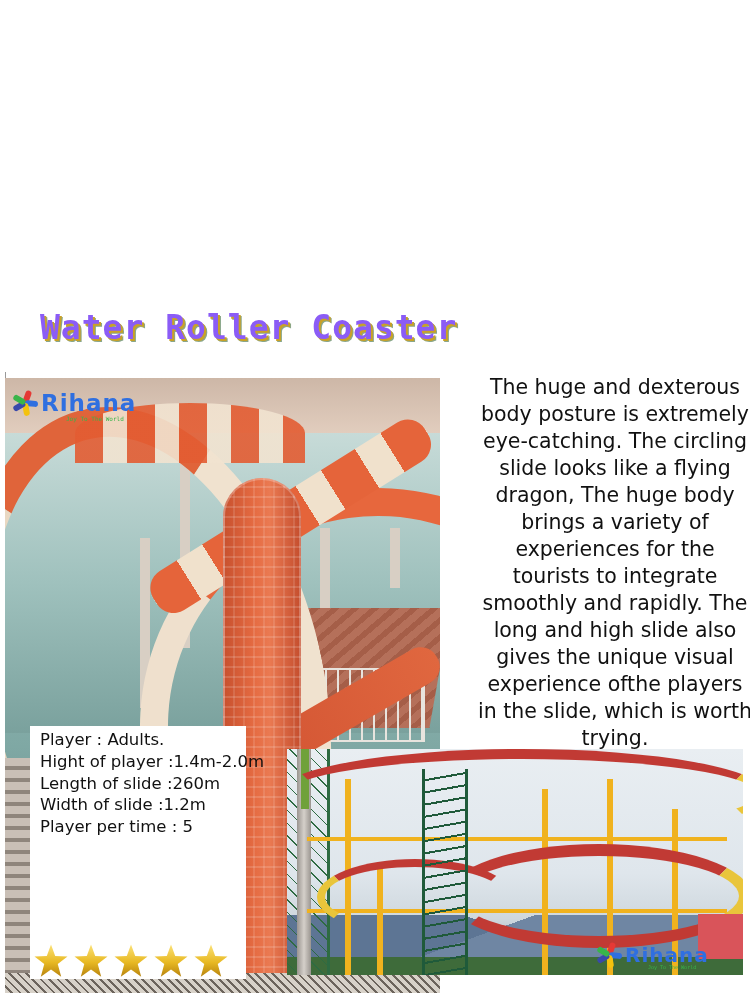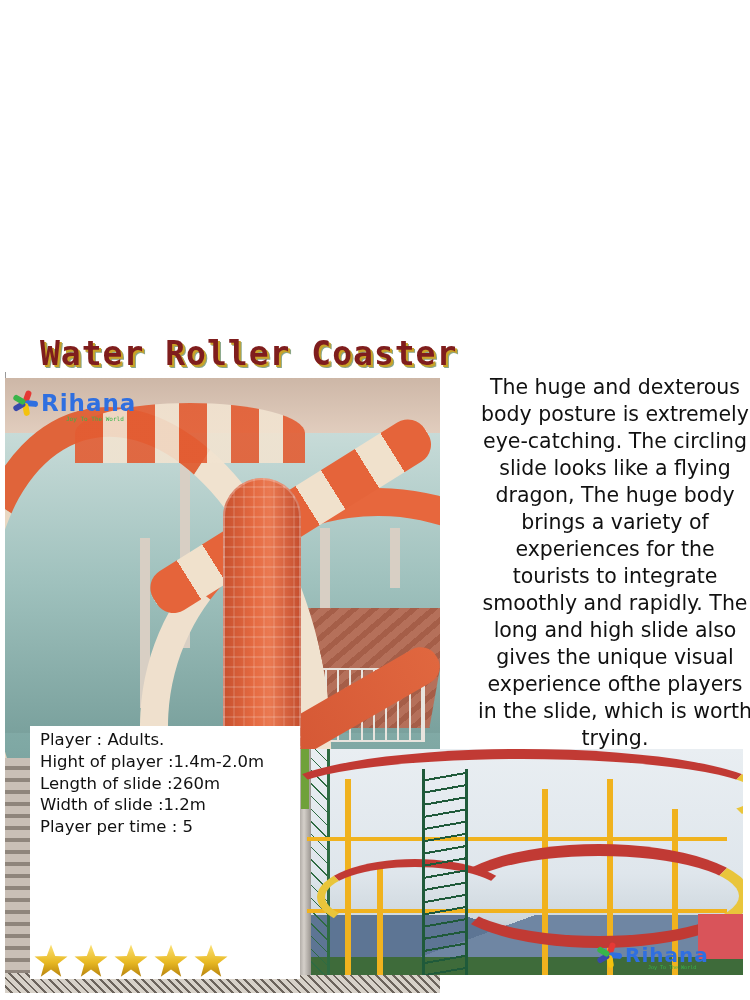--- a/index.html
+++ b/index.html
@@ -1,24 +1,24 @@
 <!DOCTYPE html>
 <html><head>
   <meta charset="utf-8">
   <style>
     html, body { margin: 0; padding: 0; }
     body {
       width: 750px; height: 1000px; background: #ffffff; position: relative; overflow: hidden;
       font-family: "DejaVu Sans", "Liberation Sans", sans-serif;
     }
     .title {
-      position: absolute; left: 40px; top: 334px;
+      position: absolute; left: 40px; top: 308px;
       font-family: "DejaVu Sans Mono", "Liberation Mono", monospace;
       font-size: 33px; font-weight: bold; letter-spacing: 1px;
-      color: #7f1d1d;
+      color: #8b5cf6;
       text-shadow: 2px 2px 0 #c9a227, 3px 3px 0 #8aa78a;
       white-space: nowrap;
     }
     .left-border { position: absolute; left: 5px; top: 372px; width: 1px; height: 10px; background: #999; }
 
     
     .photo1 {
       position: absolute; left: 5px; top: 378px; width: 435px; height: 615px; overflow: hidden;
       background: linear-gradient(180deg, #d9c4b4 0%, #e5cfc0 8%, #b9d3d0 14%, #8fb5b0 40%, #7fa8a4 60%, #6b8f8d 80%, #8a7a70 100%);
     }
@@ -54,21 +54,21 @@
     .logo1 .word { font-size: 23px; margin-left: 3px; }
     .logo1 .tag { left: 54px; top: 25px; font-size: 6px; }
 
     .desc {
       position: absolute; left: 452px; top: 374px; width: 278px;
       font-family: "DejaVu Sans", "Liberation Sans", sans-serif;
       font-size: 20.5px; line-height: 27px; color: #111; text-align: center; margin-left: 24px;
     }
 
     .specs {
-      position: absolute; left: 30px; top: 726px; width: 270px; height: 253px; background: #ffffff;
+      position: absolute; left: 30px; top: 726px; width: 216px; height: 253px; background: #ffffff;
       padding: 3px 0 0 10px; box-sizing: border-box;
       font-family: "DejaVu Sans", "Liberation Sans", sans-serif; font-size: 16.5px; line-height: 21.8px; color: #111;
     }
     .specs div { white-space: nowrap; }
     .stars { position: absolute; left: 33px; top: 943px; display: flex; gap: 4px; }
     .star { width: 36px; height: 36px; }
 
     
     .photo2 {
       position: absolute; left: 287px; top: 749px; width: 456px; height: 226px; overflow: hidden;

